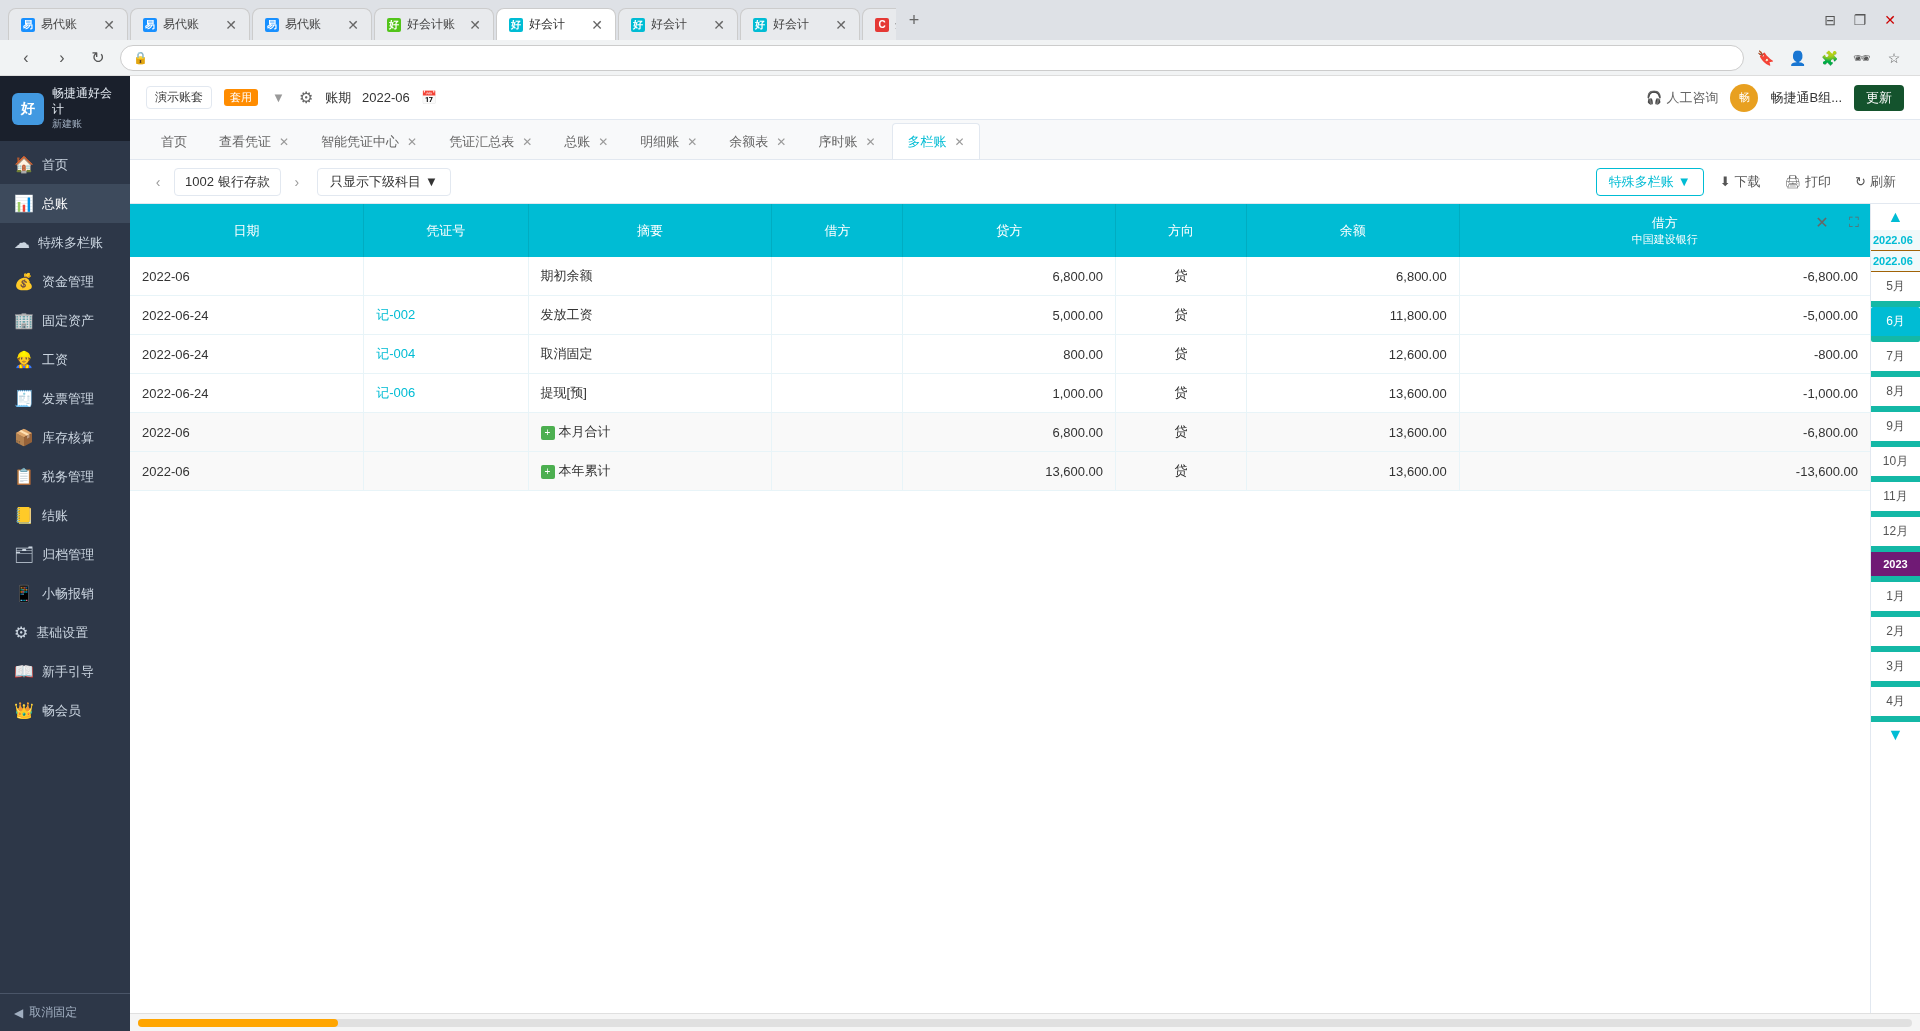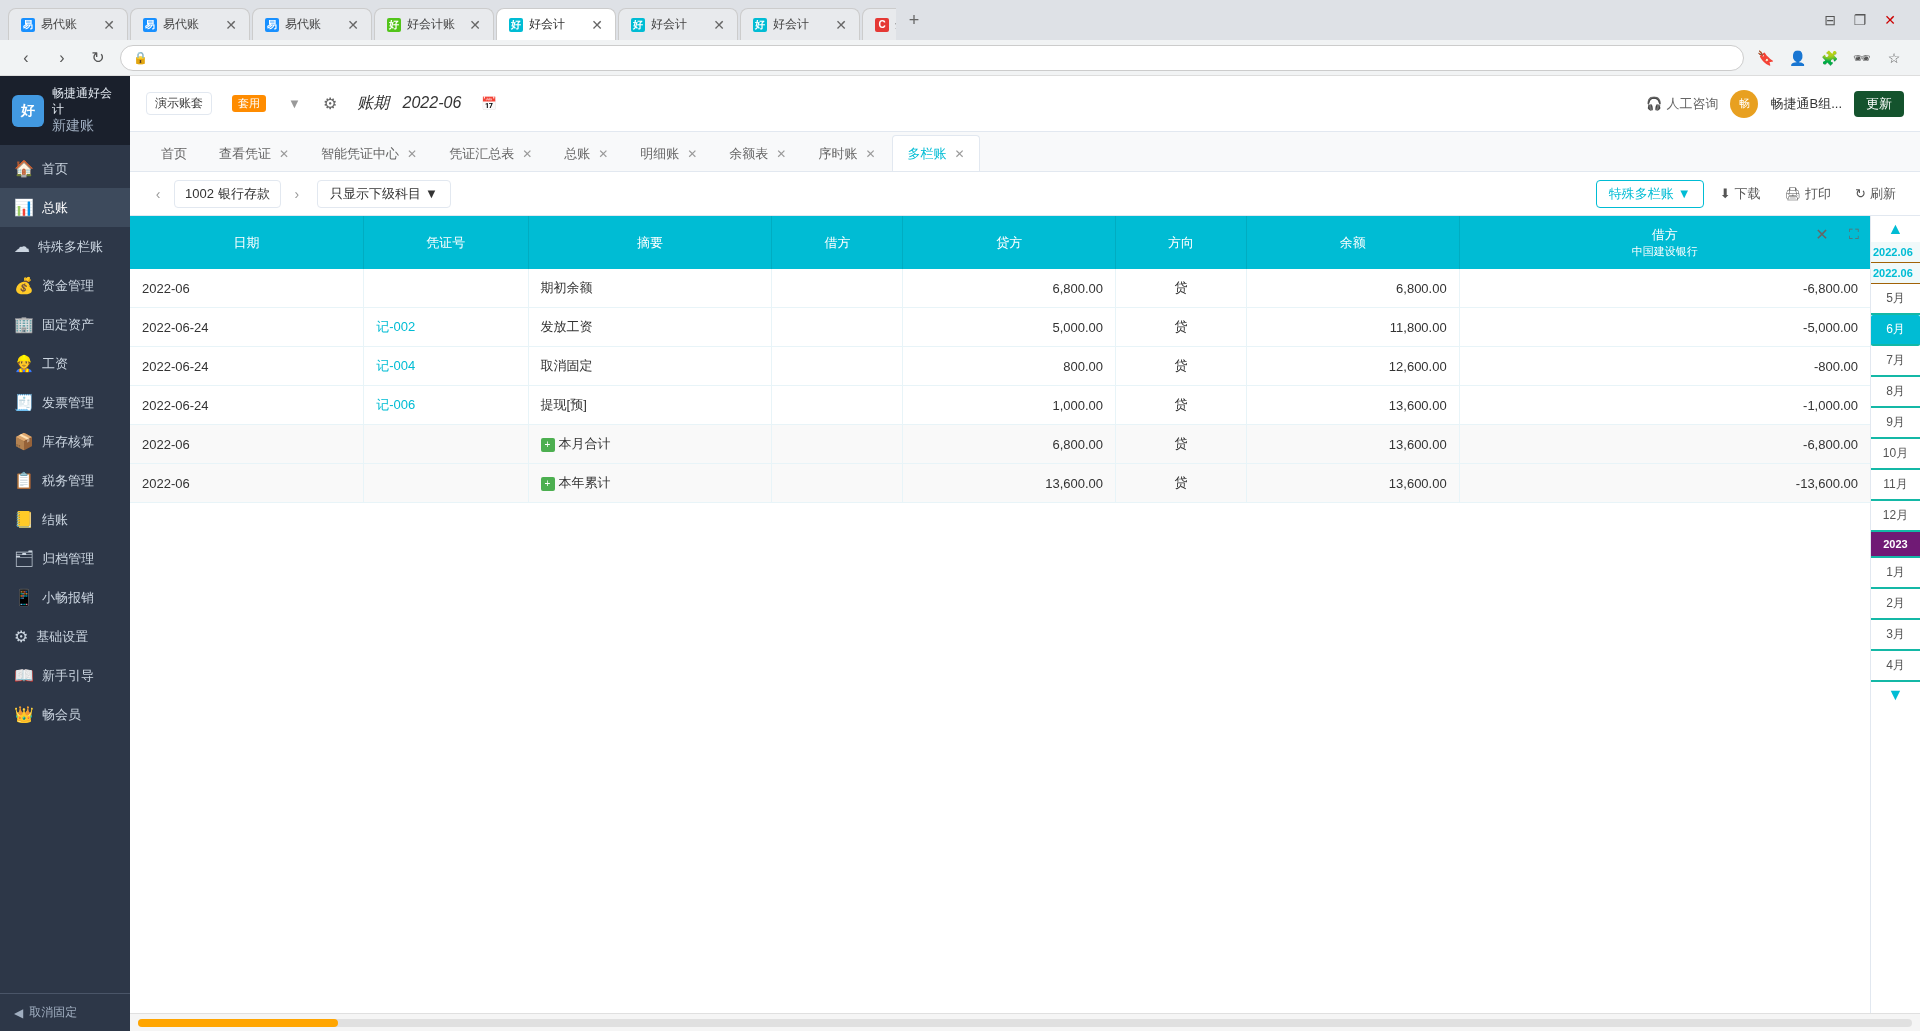--- a/index.html
+++ b/index.html
@@ -25,38 +25,38 @@
     .addr-btn { width: 28px; height: 28px; display: flex; align-items: center; justify-content: center; color: #555; cursor: pointer; font-size: 14px; }
 
     
     .app-container { display: flex; height: calc(1031px - 76px); }
 
     
     .sidebar { width: 130px; background: #2d3748; color: #fff; display: flex; flex-direction: column; flex-shrink: 0; }
     .sidebar-logo { padding: 10px 12px; background: #1a202c; display: flex; align-items: center; gap: 8px; }
     .logo-icon { width: 32px; height: 32px; background: #4299e1; border-radius: 6px; display: flex; align-items: center; justify-content: center; font-size: 14px; color: white; font-weight: bold; flex-shrink: 0; }
     .logo-text { font-size: 12px; color: #e2e8f0; line-height: 1.3; }
-    .logo-sub { font-size: 14px; color: #a0aec0; }
+    .logo-sub { font-size: 10px; color: #a0aec0; }
     .sidebar-nav { flex: 1; overflow-y: auto; padding: 4px 0; }
     .sidebar-nav::-webkit-scrollbar { width: 0; }
     .nav-item { display: flex; align-items: center; gap: 8px; padding: 10px 14px; cursor: pointer; color: #cbd5e0; font-size: 13px; }
     .nav-item.active { background: #3d4a5c; color: #fff; }
     .nav-icon { font-size: 16px; flex-shrink: 0; }
     .sidebar-footer { padding: 10px 14px; border-top: 1px solid #4a5568; color: #a0aec0; font-size: 12px; display: flex; align-items: center; gap: 6px; cursor: pointer; }
 
     
     .main-content { flex: 1; display: flex; flex-direction: column; background: #fff; overflow: hidden; }
 
     
-    .top-bar { height: 56px; background: #fff; border-bottom: 1px solid #e2e8f0; display: flex; align-items: center; padding: 0 16px; gap: 20px; }
+    .top-bar { height: 44px; background: #fff; border-bottom: 1px solid #e2e8f0; display: flex; align-items: center; padding: 0 16px; gap: 12px; }
     .demo-badge { background: #fff; border: 1px solid #e2e8f0; border-radius: 4px; padding: 2px 8px; font-size: 12px; color: #666; display: flex; align-items: center; gap: 4px; }
     .demo-label { font-size: 12px; color: #333; }
     .badge-orange { background: #ff8c00; color: white; font-size: 11px; padding: 1px 6px; border-radius: 3px; }
     .settings-icon { color: #666; cursor: pointer; font-size: 16px; }
-    .period-label { font-size: 16px; color: #333; font-style: italic; }
+    .period-label { font-size: 13px; color: #333; }
     .period-value { color: #333; font-weight: 500; }
     .calendar-icon { color: #666; cursor: pointer; }
     .top-right { margin-left: auto; display: flex; align-items: center; gap: 12px; }
     .service-btn { display: flex; align-items: center; gap: 4px; color: #666; font-size: 13px; cursor: pointer; }
     .user-avatar { width: 28px; height: 28px; border-radius: 50%; background: #e8a020; display: flex; align-items: center; justify-content: center; color: white; font-size: 11px; }
     .user-name { font-size: 13px; color: #333; }
     .update-btn { background: #14532d; color: white; border: none; border-radius: 4px; padding: 4px 12px; font-size: 13px; cursor: pointer; }
 
     
     .page-tabs { height: 40px; background: #f8f9fa; border-bottom: 1px solid #e2e8f0; display: flex; align-items: flex-end; padding: 0 16px; gap: 2px; overflow-x: auto; }
@@ -95,21 +95,21 @@
     .voucher-link { color: #00bcd4; cursor: pointer; text-decoration: none; }
     .summary-row { background: #f9f9f9; }
     .summary-icon { display: inline-block; width: 14px; height: 14px; background: #4caf50; color: white; font-size: 10px; border-radius: 2px; text-align: center; line-height: 14px; margin-right: 4px; }
     .panel-close-btn { width: 28px; height: 28px; display: flex; align-items: center; justify-content: center; color: #666; cursor: pointer; font-size: 16px; }
     .panel-expand-btn { width: 28px; height: 28px; display: flex; align-items: center; justify-content: center; color: #666; cursor: pointer; font-size: 14px; }
 
     
     .date-sidebar { width: 50px; background: #fff; border-left: 1px solid #e2e8f0; display: flex; flex-direction: column; font-size: 12px; overflow-y: auto; flex-shrink: 0; }
     .date-sidebar::-webkit-scrollbar { width: 0; }
     .date-year-header { background: #f0f9fa; color: #00bcd4; padding: 4px 2px; font-size: 11px; font-weight: bold; border-bottom: 1px solid #a16207; }
-    .date-month { padding: 6px 4px; text-align: center; color: #555; cursor: pointer; border-bottom: 2px solid #14b8a6; font-size: 12px; }
+    .date-month { padding: 6px 4px; text-align: center; color: #555; cursor: pointer; border-bottom: 6px solid #14b8a6; font-size: 12px; }
     .date-month.active { background: #00bcd4; color: white; border-radius: 2px; }
     .date-month.year-badge { background: #701a75; color: white; font-size: 11px; font-weight: bold; }
     .scroll-up-btn { width: 100%; padding: 4px; text-align: center; cursor: pointer; color: #00bcd4; font-size: 16px; }
     .scroll-down-btn { width: 100%; padding: 4px; text-align: center; cursor: pointer; color: #00bcd4; font-size: 16px; }
 
     
     .bottom-bar { height: 18px; background: #f5f5f5; border-top: 1px solid #e0e0e0; display: flex; align-items: center; padding: 0 8px; }
     .h-scrollbar { flex: 1; height: 8px; background: #e0e0e0; border-radius: 4px; }
     .h-scrollbar-thumb { width: 200px; height: 8px; background: #ffa500; border-radius: 4px; }
   </style>

